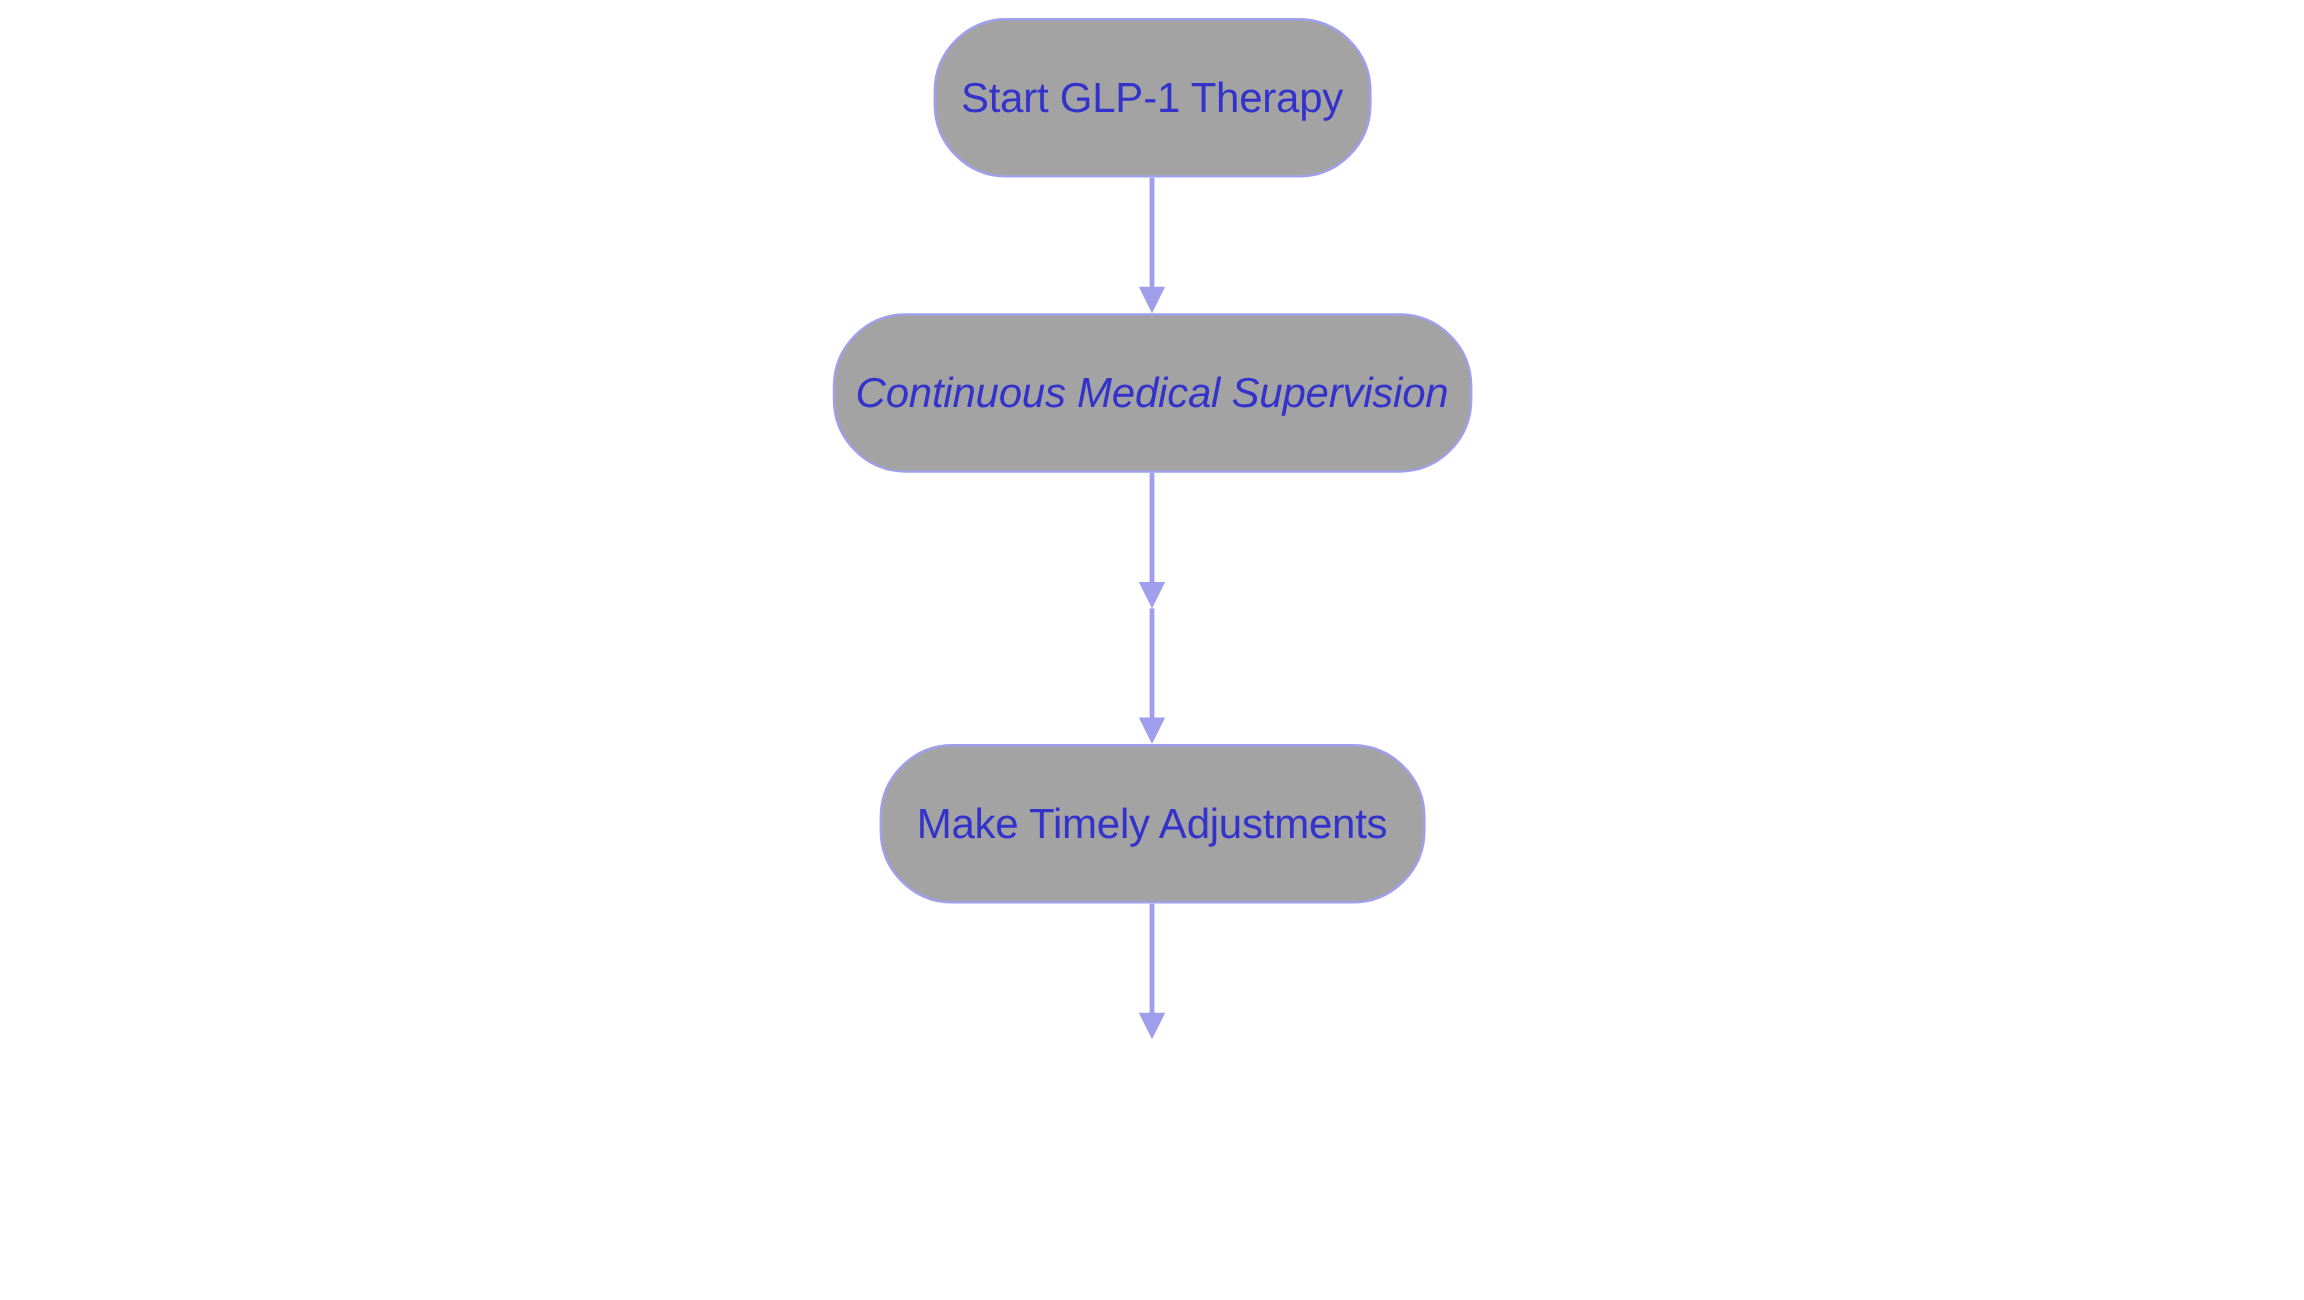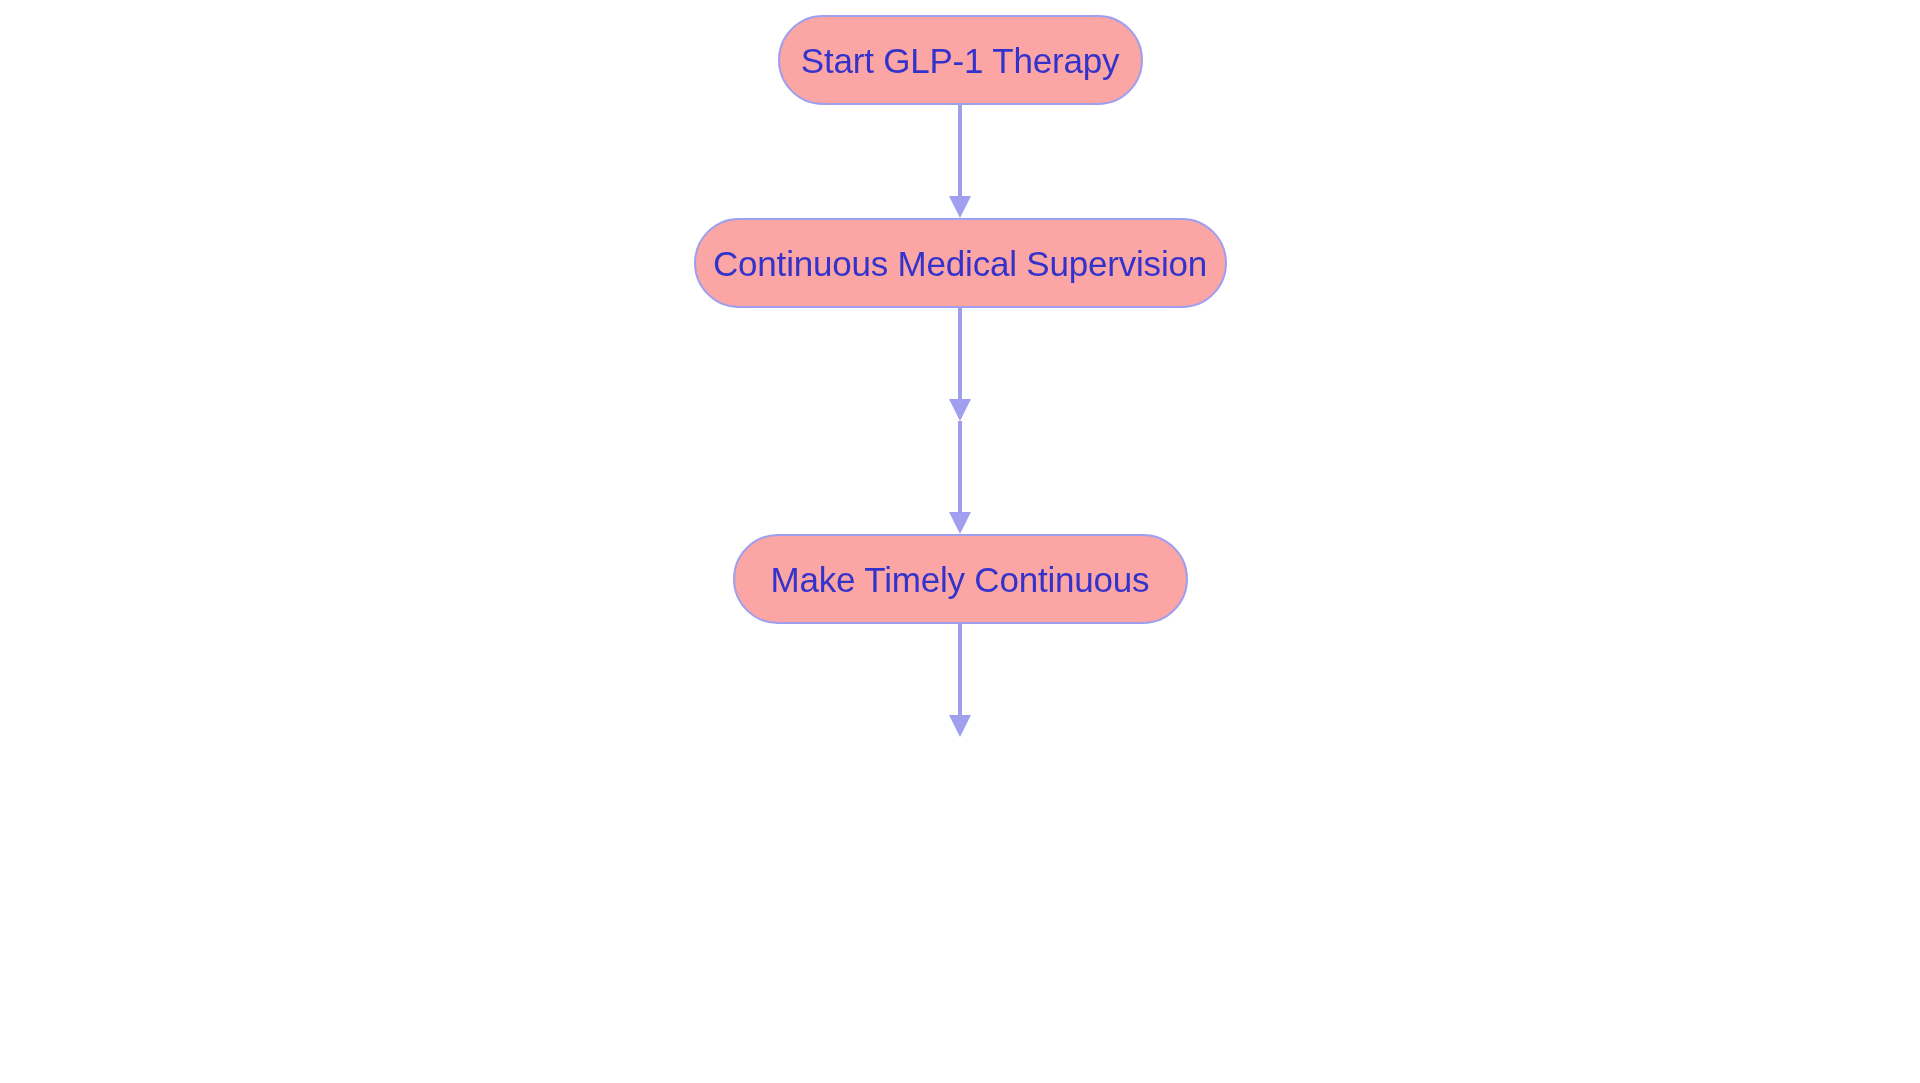--- a/index.html
+++ b/index.html
@@ -19,22 +19,22 @@
     width: 1920px;
     height: 1083px;
     background: #ffffff;
     display: flex;
     flex-direction: column;
     align-items: center;
   }
 
   .node {
     box-sizing: border-box;
-    height: 90px;
-    background: #fca5a5;
+    height: 133px;
+    background: #a3a3a3;
     border: 2px solid #9f9fee;
     border-radius: 61px;
     display: flex;
     align-items: center;
     justify-content: center;
     flex: 0 0 auto;
   }
 
   .node-label {
     color: #3333cc;
@@ -68,21 +68,21 @@
     transform: translateX(-50%);
     width: 0;
     height: 0;
     border-left: 11px solid transparent;
     border-right: 11px solid transparent;
     border-top: 22px solid #9f9fee;
   }
 
   
   .node-w0 { width: 365px; }
-  .node-w1 { width: 533px; }
+  .node-w1 { width: 533px; font-style: italic; }
   .node-w2 { width: 470px; }
   .node-w3 { width: 455px; }
   .node-w4 { width: 580px; }
 
   #spacer-top { height: 15px; flex: 0 0 auto; }
 </style>
 </head>
 <body>
 
 <div id="flowchart-canvas">
@@ -107,21 +107,21 @@
     <div class="arrowhead"></div>
   </div>
 
 
   <div class="connector">
     <div class="stem"></div>
     <div class="arrowhead"></div>
   </div>
 
   <div class="node node-w3">
-    <span class="node-label">Make Timely Continuous</span>
+    <span class="node-label">Make Timely Adjustments</span>
   </div>
 
   <div class="connector">
     <div class="stem"></div>
     <div class="arrowhead"></div>
   </div>
 
 
 </div>
 

